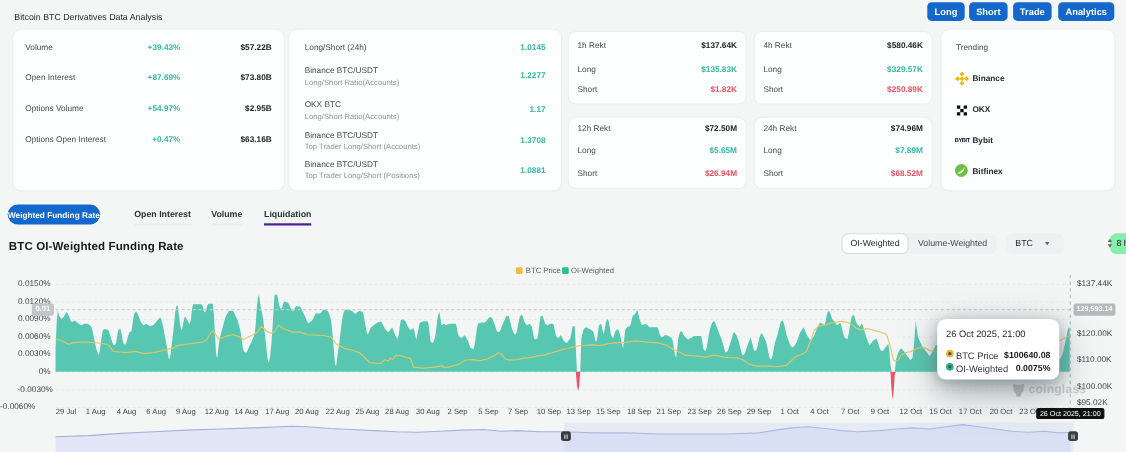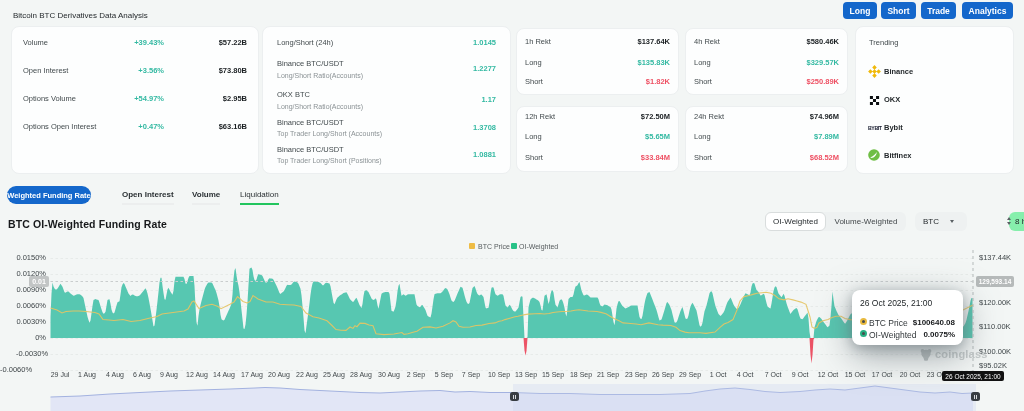--- a/index.html
+++ b/index.html
@@ -15,21 +15,21 @@
 <div class="btn" style="left:843px;width:34px">Long</div>
 <div class="btn" style="left:881px;width:35px">Short</div>
 <div class="btn" style="left:921px;width:35px">Trade</div>
 <div class="btn" style="left:962px;width:51px">Analytics</div>
 
 <div class="card" style="left:11px;top:26px;width:248px;height:148px"></div>
 <div class="lab" style="position:absolute;left:23px;top:38px">Volume</div>
 <div class="val grn" style="position:absolute;left:100px;top:38px;width:64px;text-align:right">+39.43%</div>
 <div class="val" style="position:absolute;left:164px;top:38px;width:83px;text-align:right">$57.22B</div>
 <div class="lab" style="position:absolute;left:23px;top:66px">Open Interest</div>
-<div class="val grn" style="position:absolute;left:100px;top:66px;width:64px;text-align:right">+3.56%</div>
+<div class="val grn" style="position:absolute;left:100px;top:66px;width:64px;text-align:right">+87.69%</div>
 <div class="val" style="position:absolute;left:164px;top:66px;width:83px;text-align:right">$73.80B</div>
 <div class="lab" style="position:absolute;left:23px;top:94px">Options Volume</div>
 <div class="val grn" style="position:absolute;left:100px;top:94px;width:64px;text-align:right">+54.97%</div>
 <div class="val" style="position:absolute;left:164px;top:94px;width:83px;text-align:right">$2.95B</div>
 <div class="lab" style="position:absolute;left:23px;top:122px">Options Open Interest</div>
 <div class="val grn" style="position:absolute;left:100px;top:122px;width:64px;text-align:right">+0.47%</div>
 <div class="val" style="position:absolute;left:164px;top:122px;width:83px;text-align:right">$63.16B</div>
 
 <div class="card" style="left:262px;top:26px;width:249px;height:148px"></div>
 <div class="row" style="left:277px;width:219px;top:38px">
@@ -79,21 +79,21 @@
 <div class="row" style="left:525px;width:145px;top:112px">
     <span class="lab">12h Rekt</span>
     <span class="val">$72.50M</span>
   </div>
 <div class="row" style="left:525px;width:145px;top:132px">
     <span class="lab">Long</span>
     <span class="val grn">$5.65M</span>
   </div>
 <div class="row" style="left:525px;width:145px;top:153px">
     <span class="lab">Short</span>
-    <span class="val red">$33.84M</span>
+    <span class="val red">$26.94M</span>
   </div>
 <div class="card" style="left:685px;top:105.5px;width:163px;height:66.5px"></div>
 <div class="row" style="left:694px;width:145px;top:112px">
     <span class="lab">24h Rekt</span>
     <span class="val">$74.96M</span>
   </div>
 <div class="row" style="left:694px;width:145px;top:132px">
     <span class="lab">Long</span>
     <span class="val grn">$7.89M</span>
   </div>
@@ -118,21 +118,21 @@
 <div style="position:absolute;left:884px;top:123px;font-size:7.5px;font-weight:bold;color:#24292c">Bybit</div>
 <svg width="14" height="14" viewBox="0 0 24 24" style="position:absolute;left:867px;top:148px">
     <circle cx="12" cy="12" r="10" fill="#6fbe45"></circle>
     <path d="M6 16c4-1 8-5 11-9-1 6-5 10-9 10-1 0-2-.4-2-1z" fill="#fff"></path>
   </svg>
 <div style="position:absolute;left:884px;top:151px;font-size:7.5px;font-weight:bold;color:#24292c">Bitfinex</div>
 
 <div style="position:absolute;left:7px;top:186px;width:84px;height:18px;background:#1467cb;border-radius:9px;color:#fff;font-size:7.5px;font-weight:bold;display:flex;align-items:center;justify-content:center">Weighted Funding Rate</div>
 <div style="position:absolute;left:122px;top:190px;font-size:8px;font-weight:bold;color:#2b3134;border-bottom:2px solid #eceeee;padding-bottom:4px">Open Interest</div>
 <div style="position:absolute;left:192px;top:190px;font-size:8px;font-weight:bold;color:#2b3134;border-bottom:2px solid #eceeee;padding-bottom:4px">Volume</div>
-<div style="position:absolute;left:240px;top:190px;font-size:8px;font-weight:normal;color:#2b3134;border-bottom:2px solid #22c55e;padding-bottom:4px">Liquidation</div>
+<div style="position:absolute;left:240px;top:190px;font-size:8px;font-weight:bold;color:#2b3134;border-bottom:2px solid #4c1d95;padding-bottom:4px">Liquidation</div>
 
 <div style="position:absolute;left:8px;top:218px;font-size:10.5px;font-weight:bold;color:#17191b;letter-spacing:0.1px">BTC OI-Weighted Funding Rate</div>
 
 <div style="position:absolute;left:765px;top:212px;width:141px;height:19px;background:#eef1f1;border-radius:6px"></div>
 <div style="position:absolute;left:765px;top:212px;width:61px;height:19px;background:#fff;border:1px solid #d9dddd;border-radius:6px;font-size:8px;color:#24292c;display:flex;align-items:center;justify-content:center">OI-Weighted</div>
 <div style="position:absolute;left:826px;top:212px;width:80px;height:19px;font-size:8px;color:#44494c;display:flex;align-items:center;justify-content:center">Volume-Weighted</div>
 <div style="position:absolute;left:915px;top:212px;width:52px;height:19px;background:#eef1f1;border-radius:6px;font-size:8px;color:#24292c;display:flex;align-items:center;padding-left:8px">BTC</div>
 <div style="position:absolute;left:950px;top:220px;width:0;height:0;border-left:2.5px solid transparent;border-right:2.5px solid transparent;border-top:3.5px solid #5a6064"></div>
 <div style="position:absolute;left:1009px;top:212px;width:42px;height:19px;background:#86efac;border-radius:6px;font-size:8px;color:#24292c;display:flex;align-items:center;padding-left:6px">8 hour</div>
 <div style="position:absolute;left:1007px;top:217px;width:0;height:0;border-left:2.5px solid transparent;border-right:2.5px solid transparent;border-bottom:3.5px solid #5a6064"></div>

